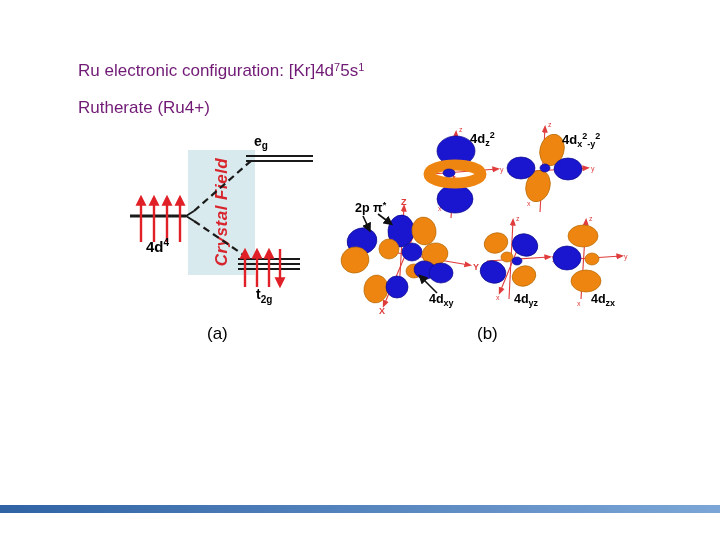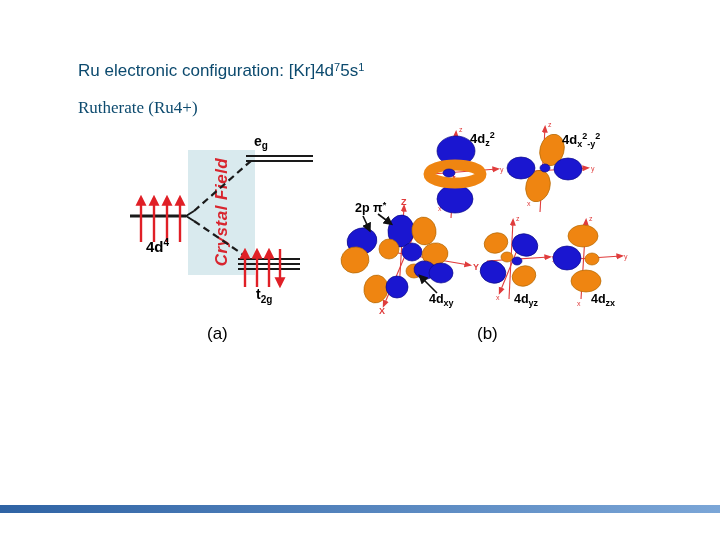--- a/index.html
+++ b/index.html
@@ -1,19 +1,19 @@
 <!DOCTYPE html>
 <html style="--arrow_red: #e01f26; --axis_red: #e03c3c; --band_blue: #d9eaee; --crystal_red: #d8262f; --lobe_blue: #1a16d0; --lobe_blue_edge: #0d0a8a; --lobe_orange: #ef8511; --lobe_orange_edge: #b56a05; --line_black: #1a1a1a; --bar_left: #2f63a4; --bar_right: #7ba6d7;"><head>
 <meta charset="utf-8">
 <style>
   html,body{margin:0;padding:0;background:#ffffff;}
   body{width:720px;height:540px;position:relative;font-family:"Liberation Sans",sans-serif;overflow:hidden;}
   .slide{position:absolute;left:0;top:0;width:720px;height:540px;background:#fff;}
-  .title-block{position:absolute;left:78px;top:61px;color:#0c4a6e;font-size:17px;line-height:19px;}
-  .title-line2{margin-top:18px;font-family:Liberation Serif, serif;}
+  .title-block{position:absolute;left:78px;top:61px;color:#701a75;font-size:17px;line-height:19px;}
+  .title-line2{margin-top:18px;}
   .title-block sup{font-size:11px;vertical-align:5px;line-height:0;}
   .caption{position:absolute;font-size:17px;color:#000;}
   .caption-a{left:207px;top:324px;}
   .caption-b{left:477px;top:324px;}
   .fig-a{position:absolute;left:110px;top:120px;}
   .fig-b{position:absolute;left:335px;top:118px;}
   svg{font-family:"Liberation Sans",sans-serif;}
   svg text{fill:#000;}
   .band{fill:var(--band_blue);}
   .band-text{fill:var(--crystal_red);font-style:italic;font-weight:bold;font-size:17px;letter-spacing:0.5px;}

